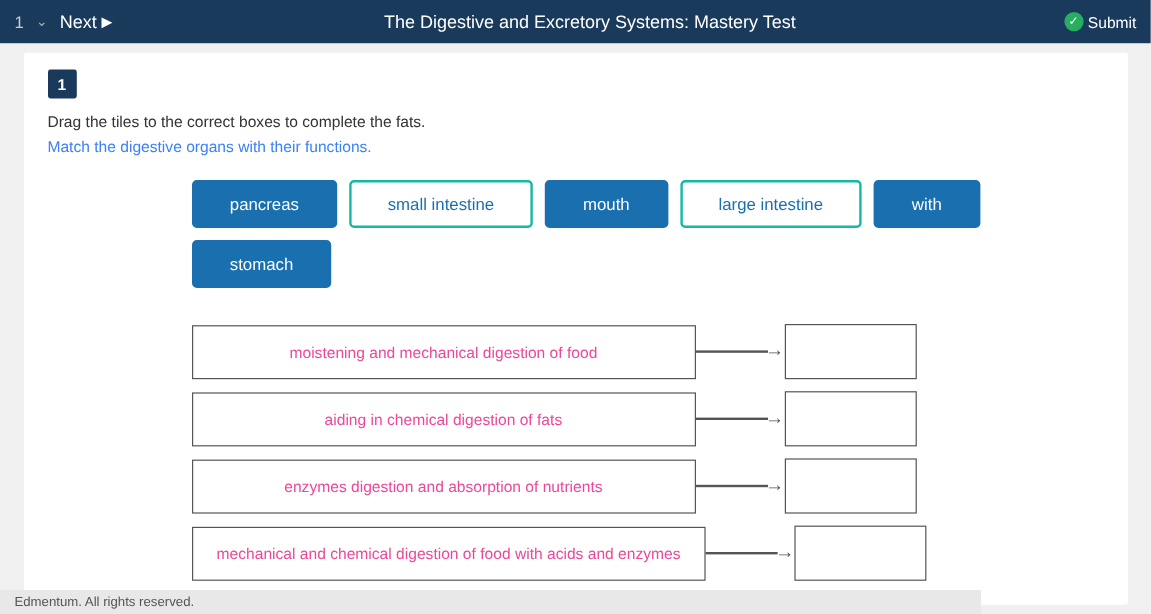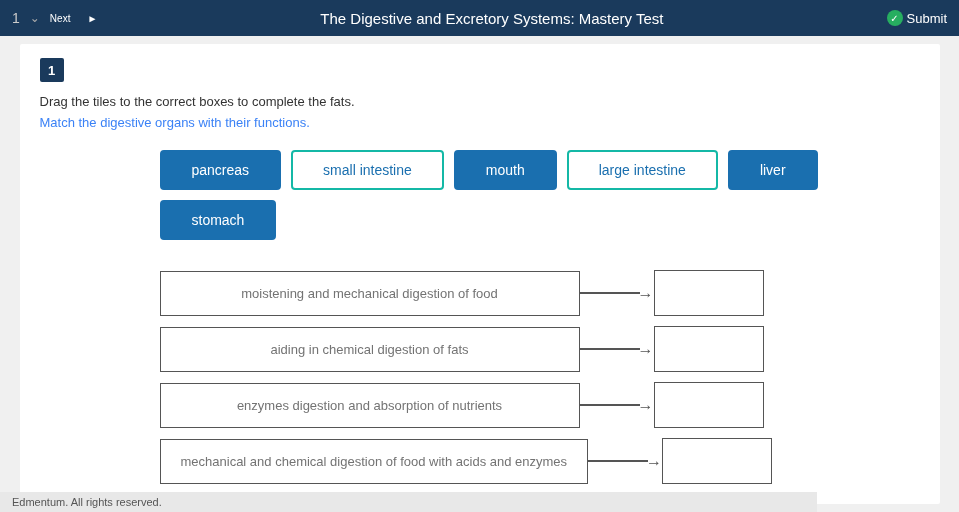--- a/index.html
+++ b/index.html
@@ -23,24 +23,24 @@
     }
     .header-question-num {
       color: #ccc;
       font-size: 14px;
     }
     .header-nav-btn {
       background: none;
       border: none;
       color: white;
       cursor: pointer;
-      font-size: 10px;
-      display: flex;
-      align-items: center;
-      gap: 17px;
+      font-size: 15px;
+      display: flex;
+      align-items: center;
+      gap: 1px;
     }
     .header-title {
       flex: 1;
       text-align: center;
       font-size: 15px;
       font-weight: 500;
       color: white;
     }
     .header-submit-btn {
       background: none;
@@ -138,21 +138,21 @@
       gap: 0;
     }
 
     .match-description {
       border: 1.5px solid #555;
       padding: 14px 20px;
       min-width: 420px;
       font-size: 13px;
       text-align: center;
       background: white;
-      color: #737373;
+      color: #ec4899;
     }
 
     .match-arrow-line {
       display: flex;
       align-items: center;
     }
 
     .line {
       width: 60px;
       height: 1.5px;
@@ -203,21 +203,21 @@
 <div class="main-content">
   <div class="question-number">1</div>
   <p class="instructions">Drag the tiles to the correct boxes to complete the fats.</p>
   <p class="instructions-sub">Match the digestive organs with their functions.</p>
 
   <div class="tiles-container">
     <div class="tile">pancreas</div>
     <div class="tile outlined">small intestine</div>
     <div class="tile">mouth</div>
     <div class="tile outlined">large intestine</div>
-    <div class="tile">liver</div>
+    <div class="tile">with</div>
   </div>
   <div class="tiles-container" style="margin-top:-20px;align-items:flex-end;">
     <div class="tile">stomach</div>
   </div>
 
   <div class="match-rows">
 
     <div class="match-row">
       <div class="match-description">moistening and mechanical digestion of food</div>
       <div class="match-arrow-line">

